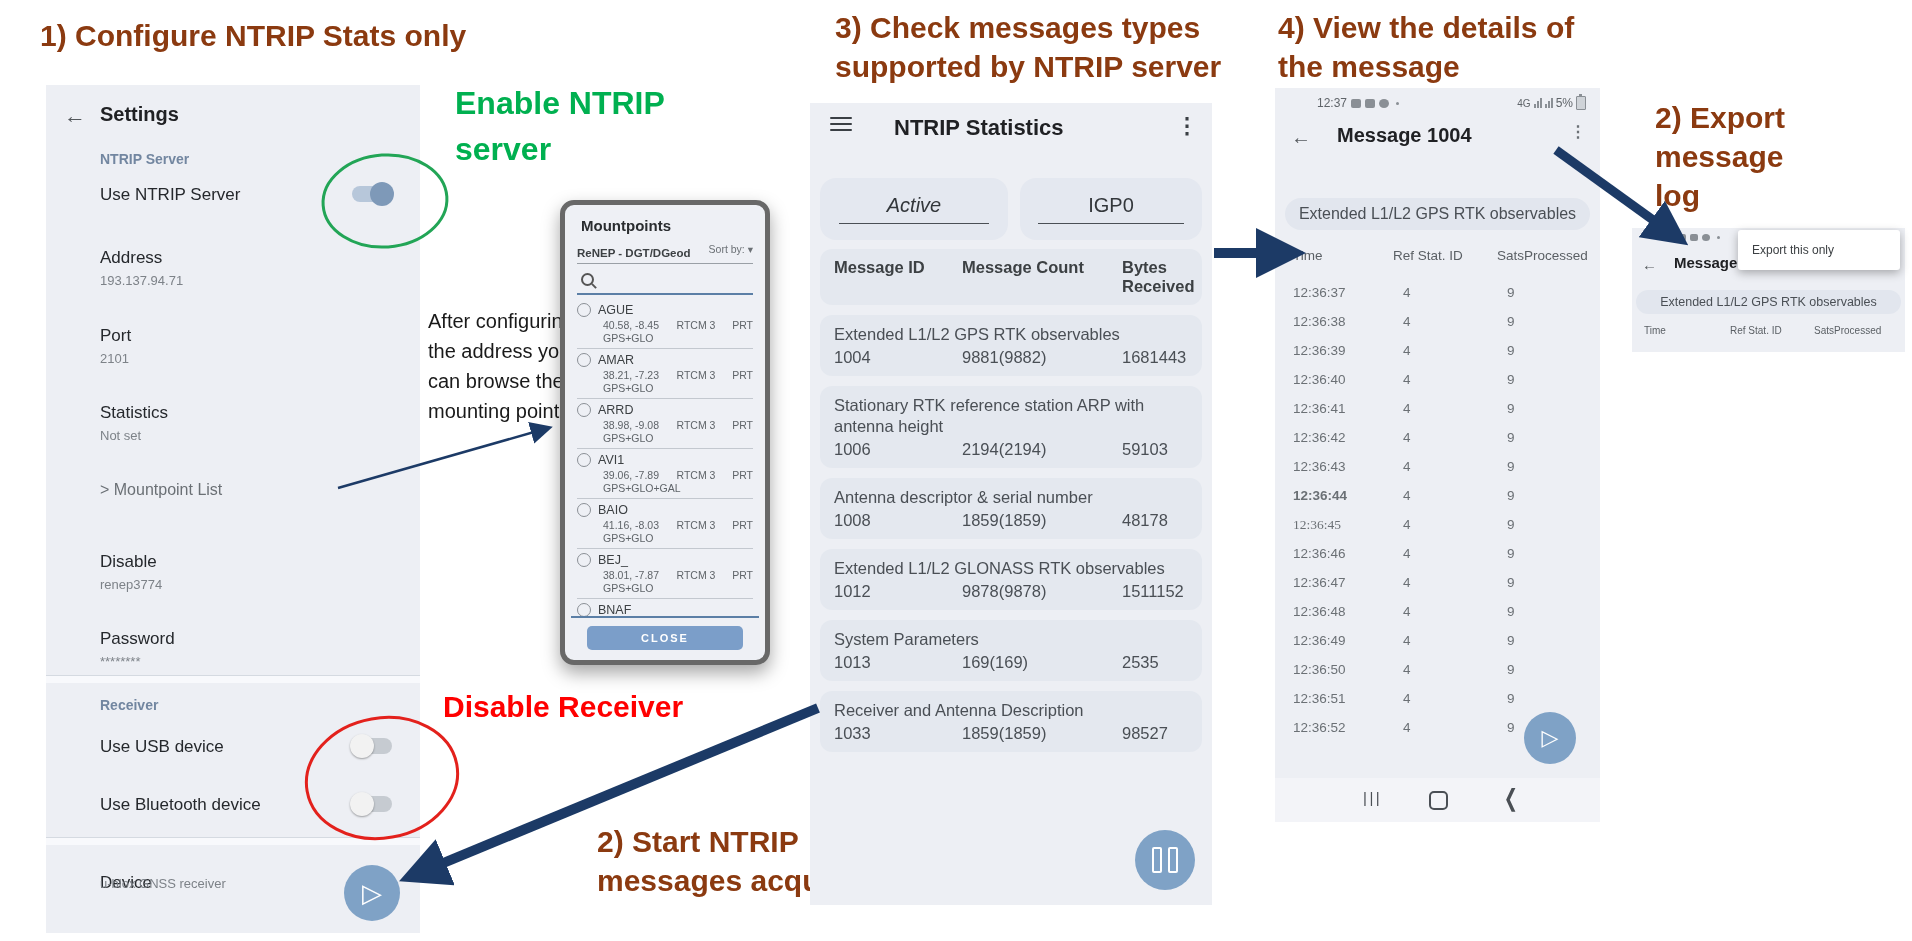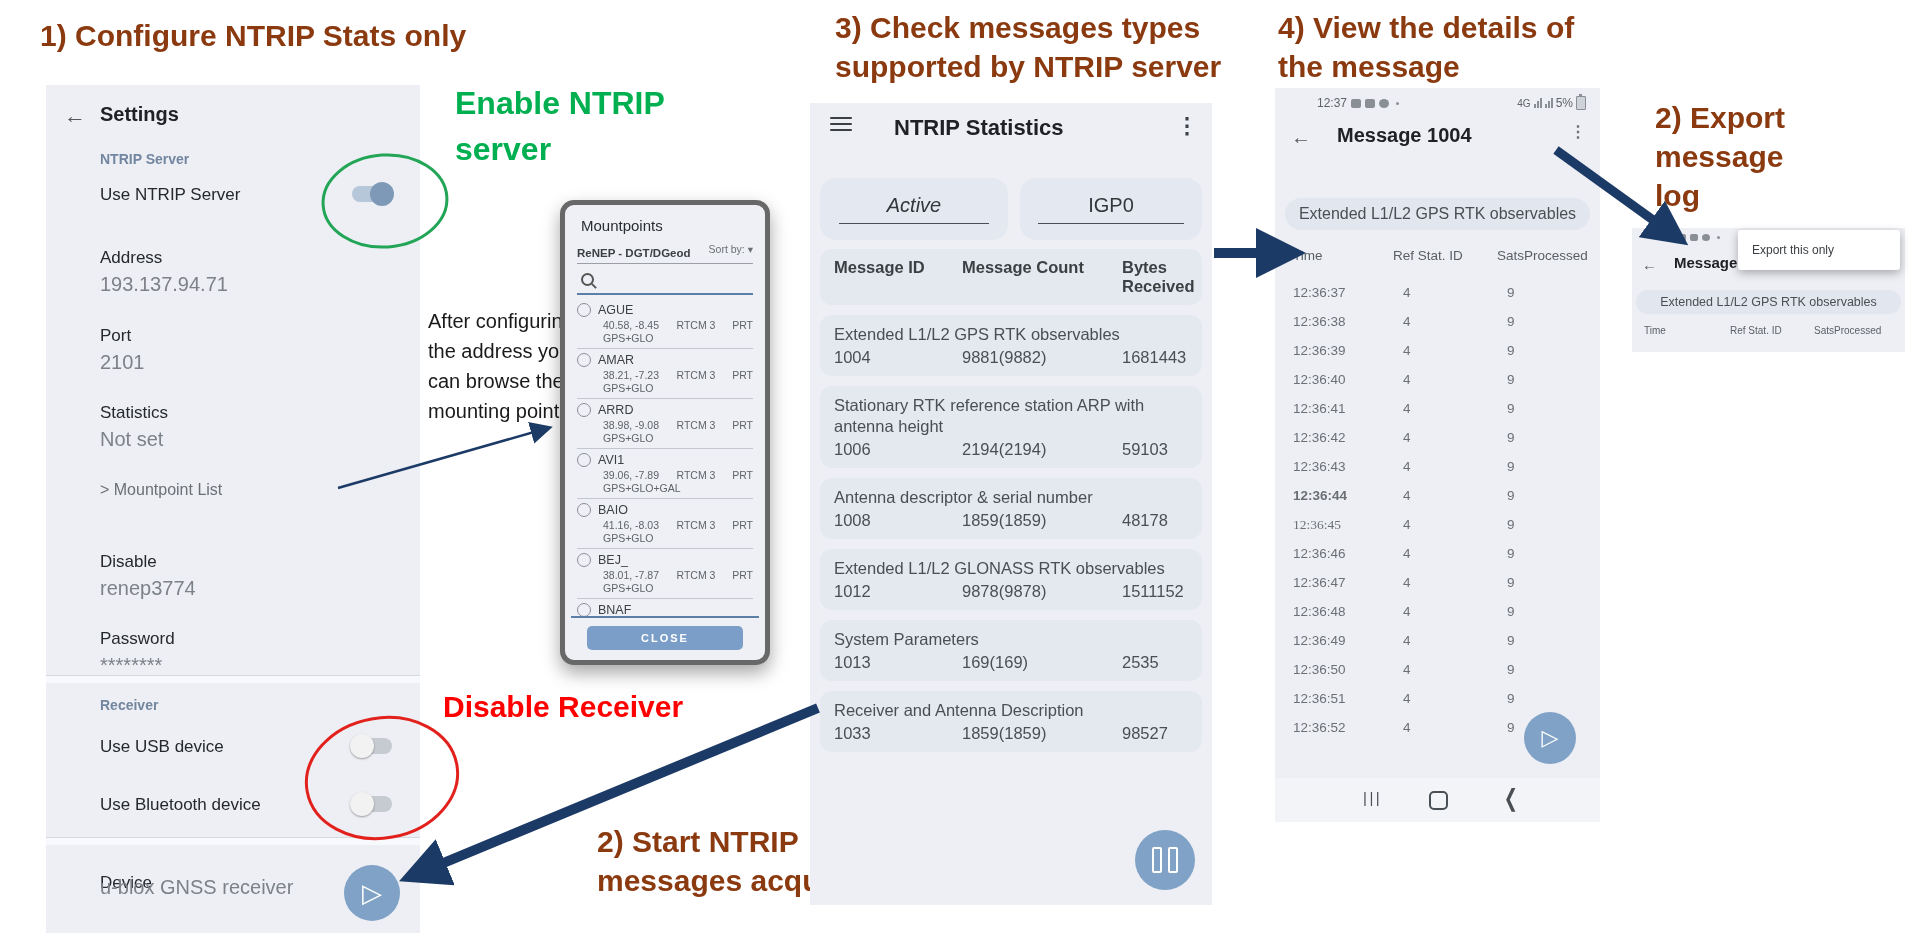--- a/index.html
+++ b/index.html
@@ -9,41 +9,41 @@
   .heading{position:absolute;color:#8B3A10;font-weight:bold;font-size:30px;line-height:39px;}
   .green-note{position:absolute;color:#00B050;font-weight:bold;font-size:32px;line-height:46px;}
   .red-note{position:absolute;color:#FF0000;font-weight:bold;font-size:30px;}
   .black-note{position:absolute;color:#1a1a1a;font-size:20px;line-height:30px;}
 
   
   .panel{position:absolute;background:#EDEFF4;}
 
   
   .s-row-label{position:absolute;font-size:17px;color:#25282C;}
-  .s-row-value{position:absolute;font-size:20px;color:#7d8288;}
+  .s-row-value{position:absolute;font-size:13px;color:#7d8288;}
   .s-section{position:absolute;font-size:14px;font-weight:bold;color:#7286A0;}
   .s-title{position:absolute;font-size:20px;font-weight:bold;color:#202124;}
   .back-arrow{position:absolute;font-size:22px;color:#54585c;}
   .seam{position:absolute;left:0;right:0;height:7px;background:#F8F9FC;border-top:1px solid #D5DAE1;}
 
   .toggle{position:absolute;width:40px;height:16px;border-radius:8px;}
   .toggle .thumb{position:absolute;width:24px;height:24px;border-radius:50%;top:-4px;}
   .toggle.on{background:#B7C7DA;}
   .toggle.on .thumb{right:-2px;background:#7E99B8;}
   .toggle.off{background:#C6CBD1;}
   .toggle.off .thumb{left:-2px;background:#F2F2F2;box-shadow:0 1px 2px rgba(0,0,0,.35);}
 
   .fab{position:absolute;border-radius:50%;background:#7FA2C6;display:flex;align-items:center;justify-content:center;color:#fff;}
   .fab .tri{font-size:26px;line-height:1;color:#fff;}
   .pausebars i{display:inline-block;width:6px;height:22px;border:2px solid #fff;border-radius:2px;margin:0 3px;}
 
   
   .popup{position:absolute;background:#EEF0F5;border:5px solid #686868;border-radius:14px;
          box-shadow:0 8px 18px rgba(0,0,0,.35);overflow:hidden;}
-  .mp-title{position:absolute;left:16px;top:12px;font-size:15px;font-weight:normal;color:#2a2d30;}
+  .mp-title{position:absolute;left:16px;top:12px;font-size:15px;font-weight:bold;color:#2a2d30;}
   .mp-src-row{position:absolute;left:12px;right:12px;top:38px;border-bottom:1px solid #9aa0a6;height:20px;}
   .mp-src{font-size:11.5px;font-weight:bold;color:#3c4043;}
   .mp-sort{float:right;font-size:10.5px;color:#6b7075;}
   .mp-search{position:absolute;left:12px;right:12px;top:64px;height:24px;border-bottom:2px solid #5B7FA6;}
   .mag{display:inline-block;width:9px;height:9px;border:2px solid #555;border-radius:50%;position:relative;margin:4px 0 0 4px;}
   .mag::after{content:"";position:absolute;width:6px;height:2px;background:#555;transform:rotate(45deg);left:8px;top:10px;}
   .mp-list{position:absolute;left:12px;right:12px;top:94px;height:318px;overflow:hidden;}
   .mp-entry{padding:4px 0 4px 0;border-bottom:1px solid #c3c8cf;}
   .mp-entry .r1{display:flex;align-items:center;gap:7px;}
   .radio{display:inline-block;width:12px;height:12px;border:1.5px solid #8a8f95;border-radius:50%;background:transparent;flex:0 0 auto;}

